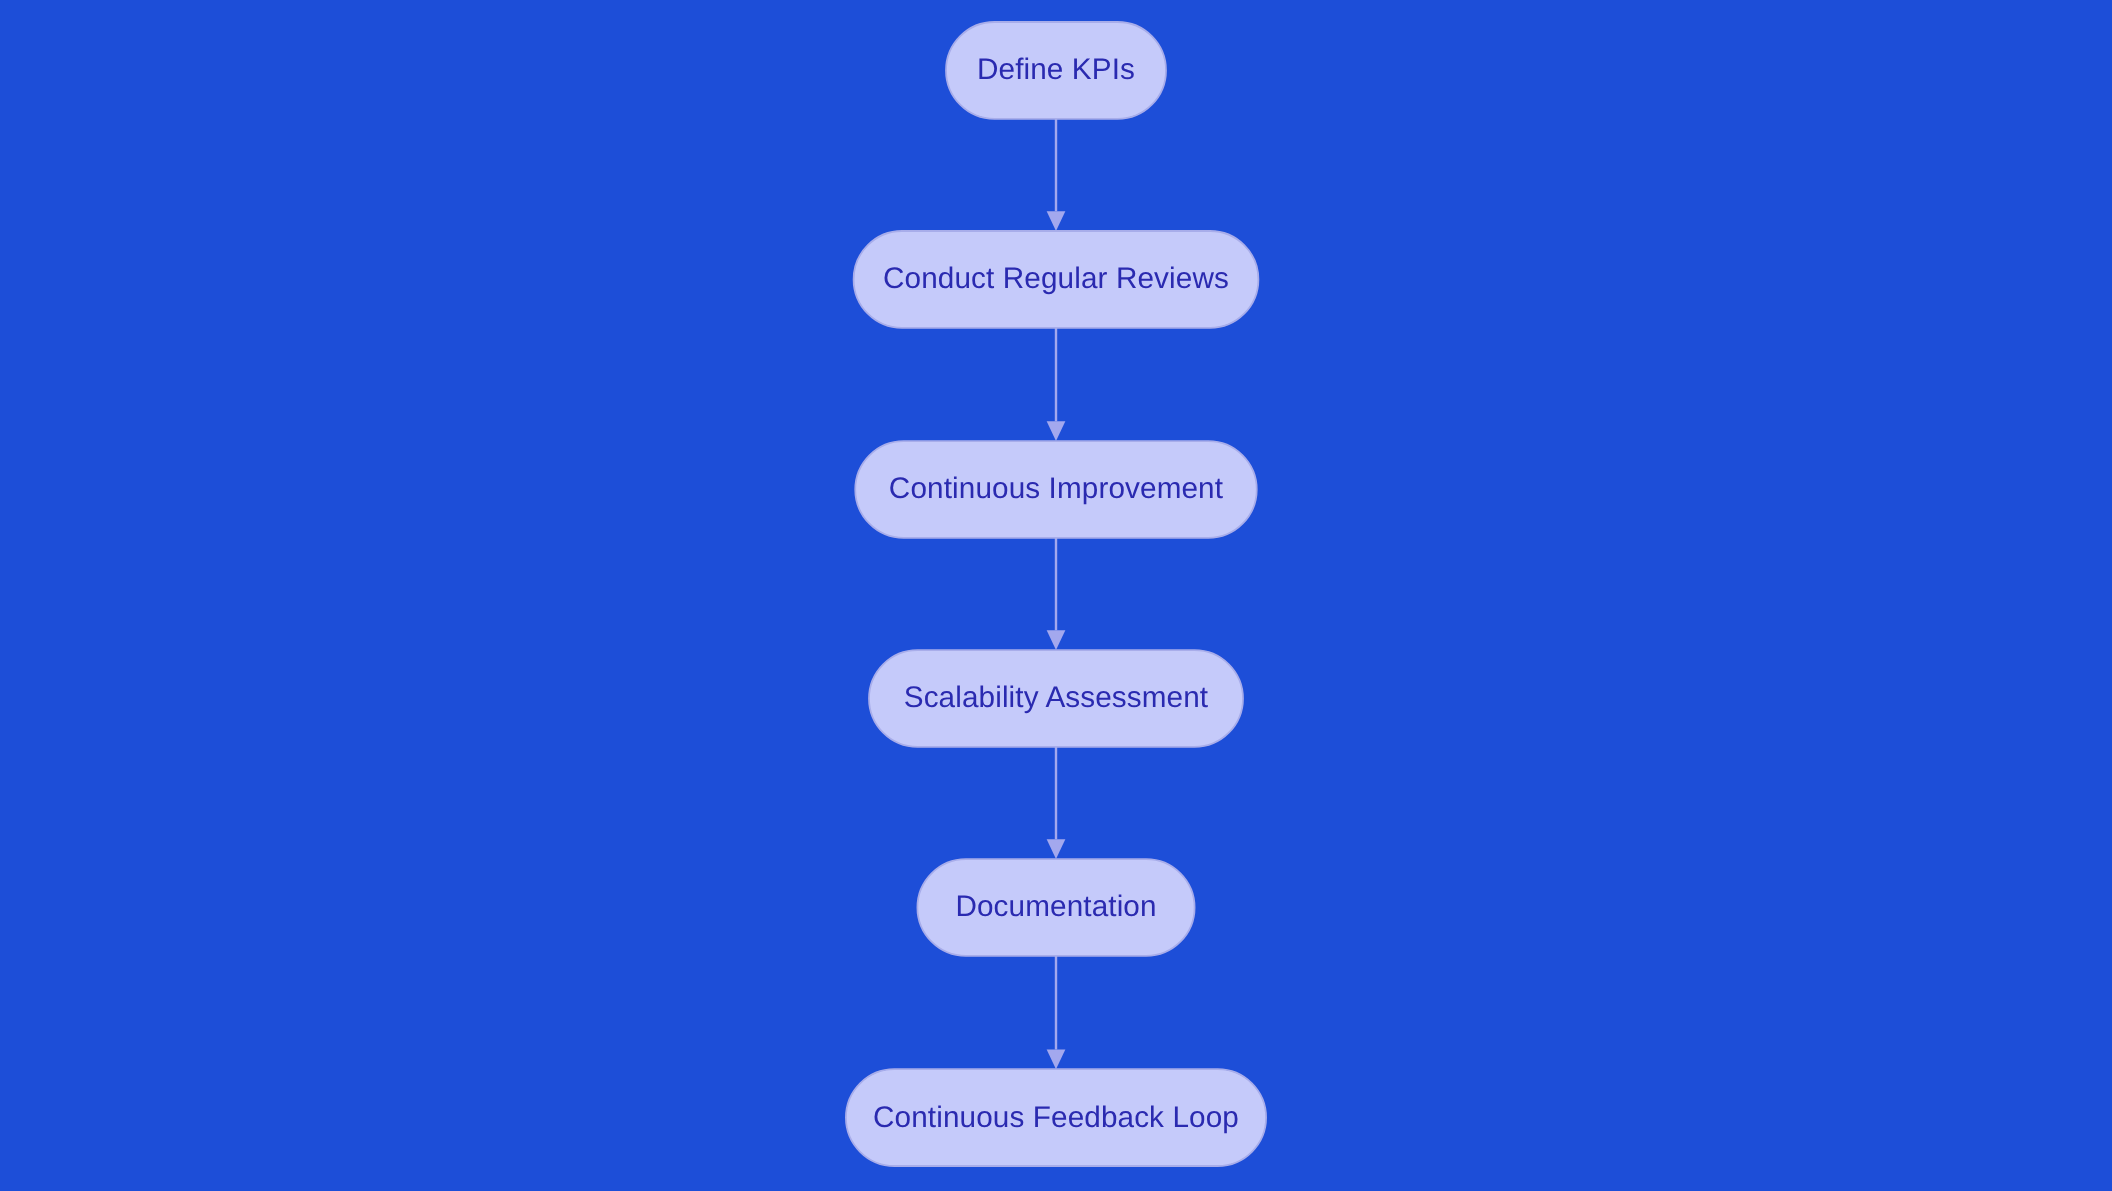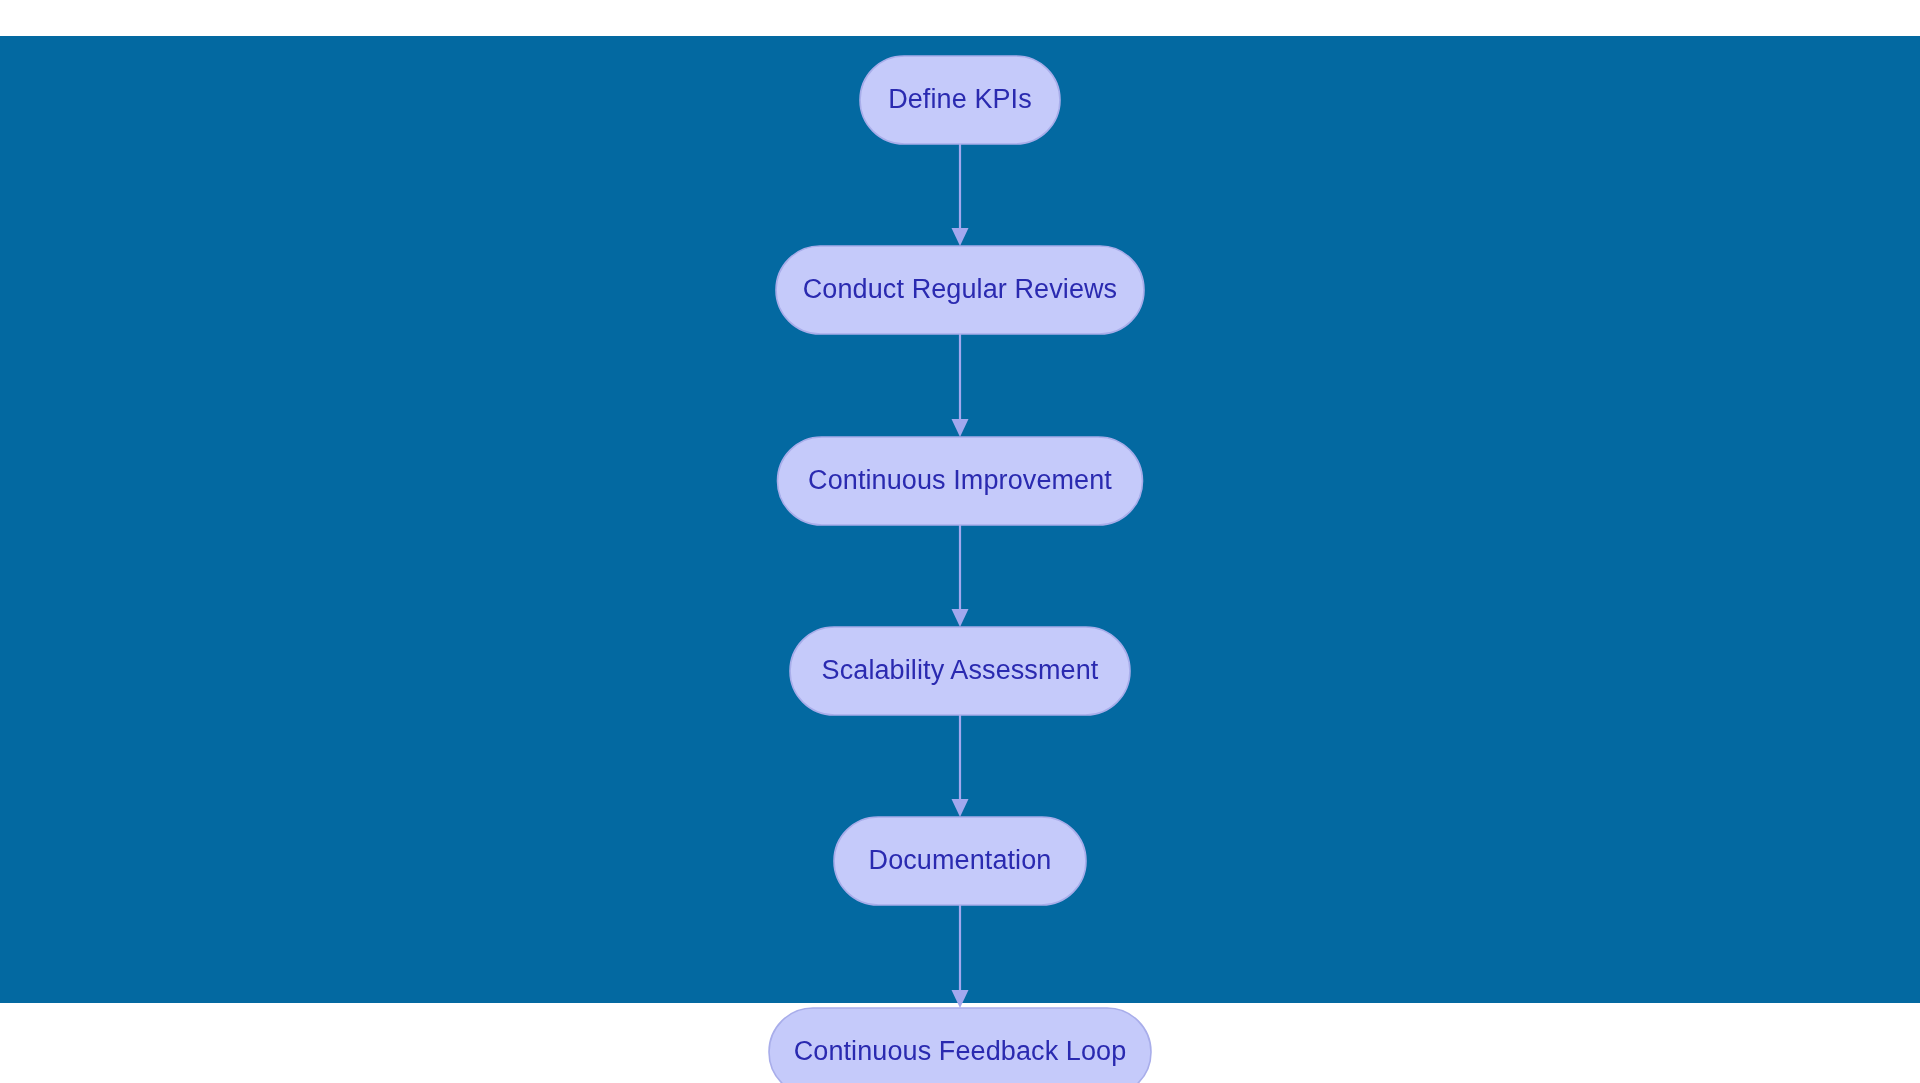--- a/index.html
+++ b/index.html
@@ -10,23 +10,22 @@
   }
   body {
     width: 1920px;
     height: 1083px;
     font-family: "Liberation Sans", sans-serif;
     overflow: hidden;
   }
   #flow-canvas {
     position: relative;
     width: 1920px;
-    height: 967px;
-    background: #0369a1;
-    margin-top: 36px;
+    height: 1083px;
+    background: #1d4ed8;
   }
   #flow-svg {
     position: absolute;
     top: 0;
     left: 0;
     width: 1920px;
     height: 1083px;
     display: block;
   }
   .node-label {

